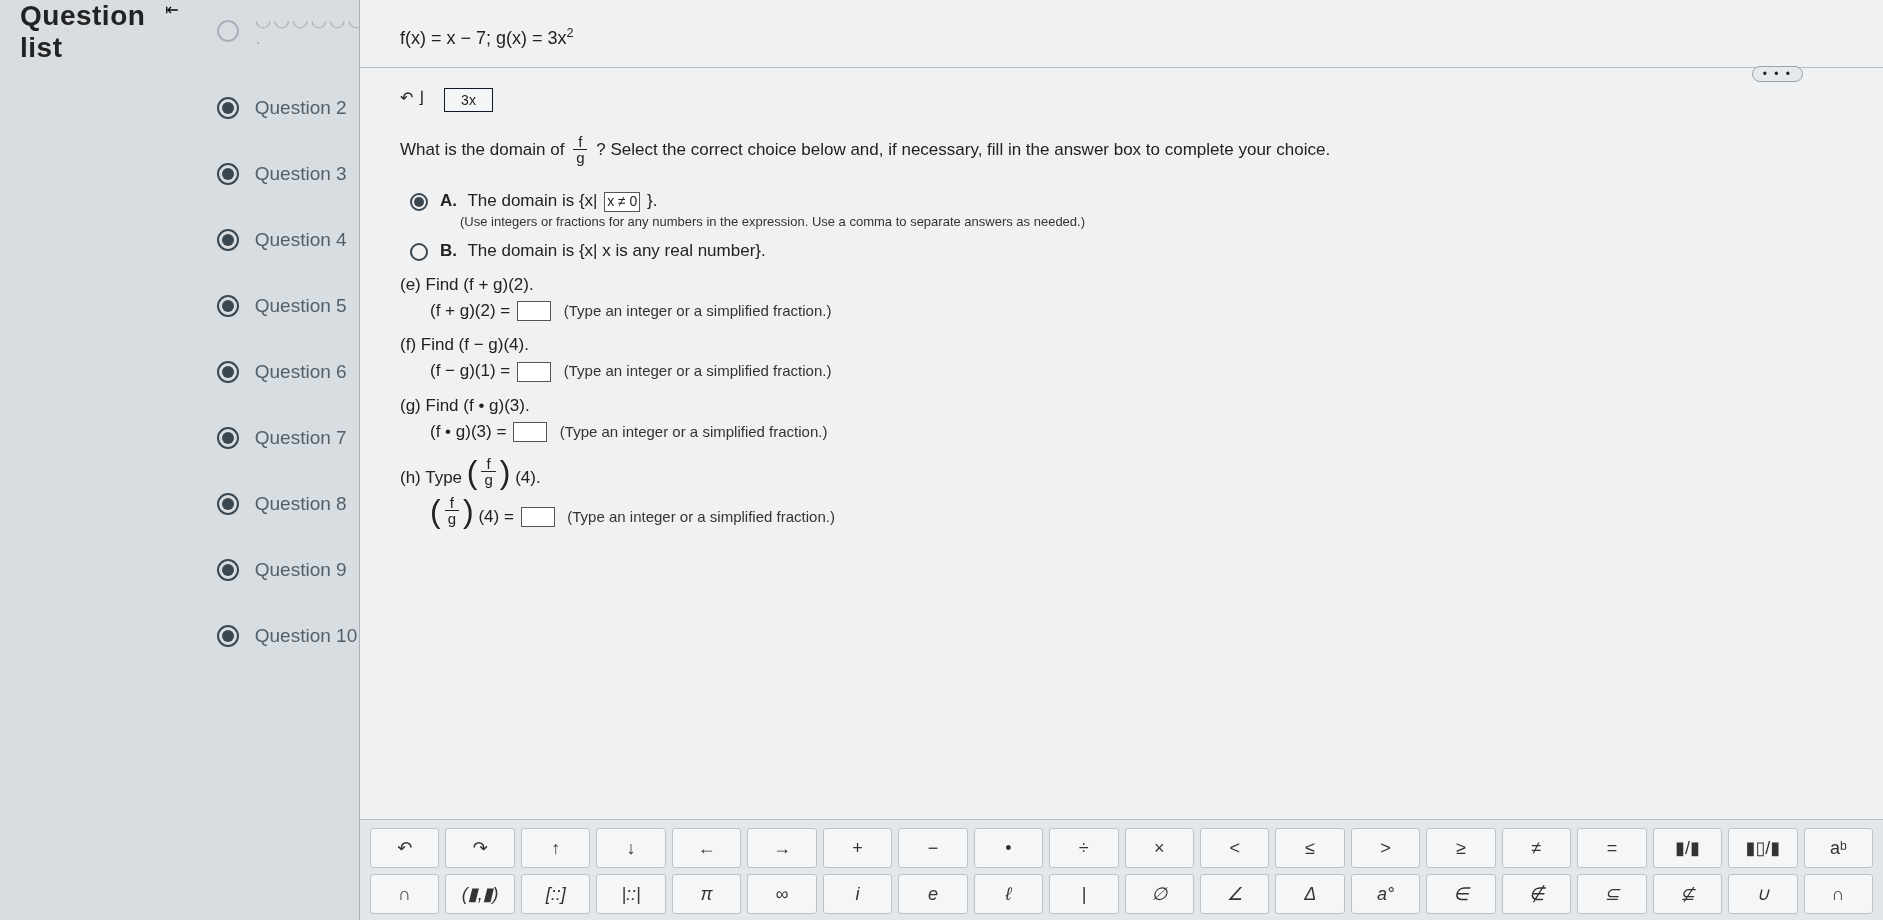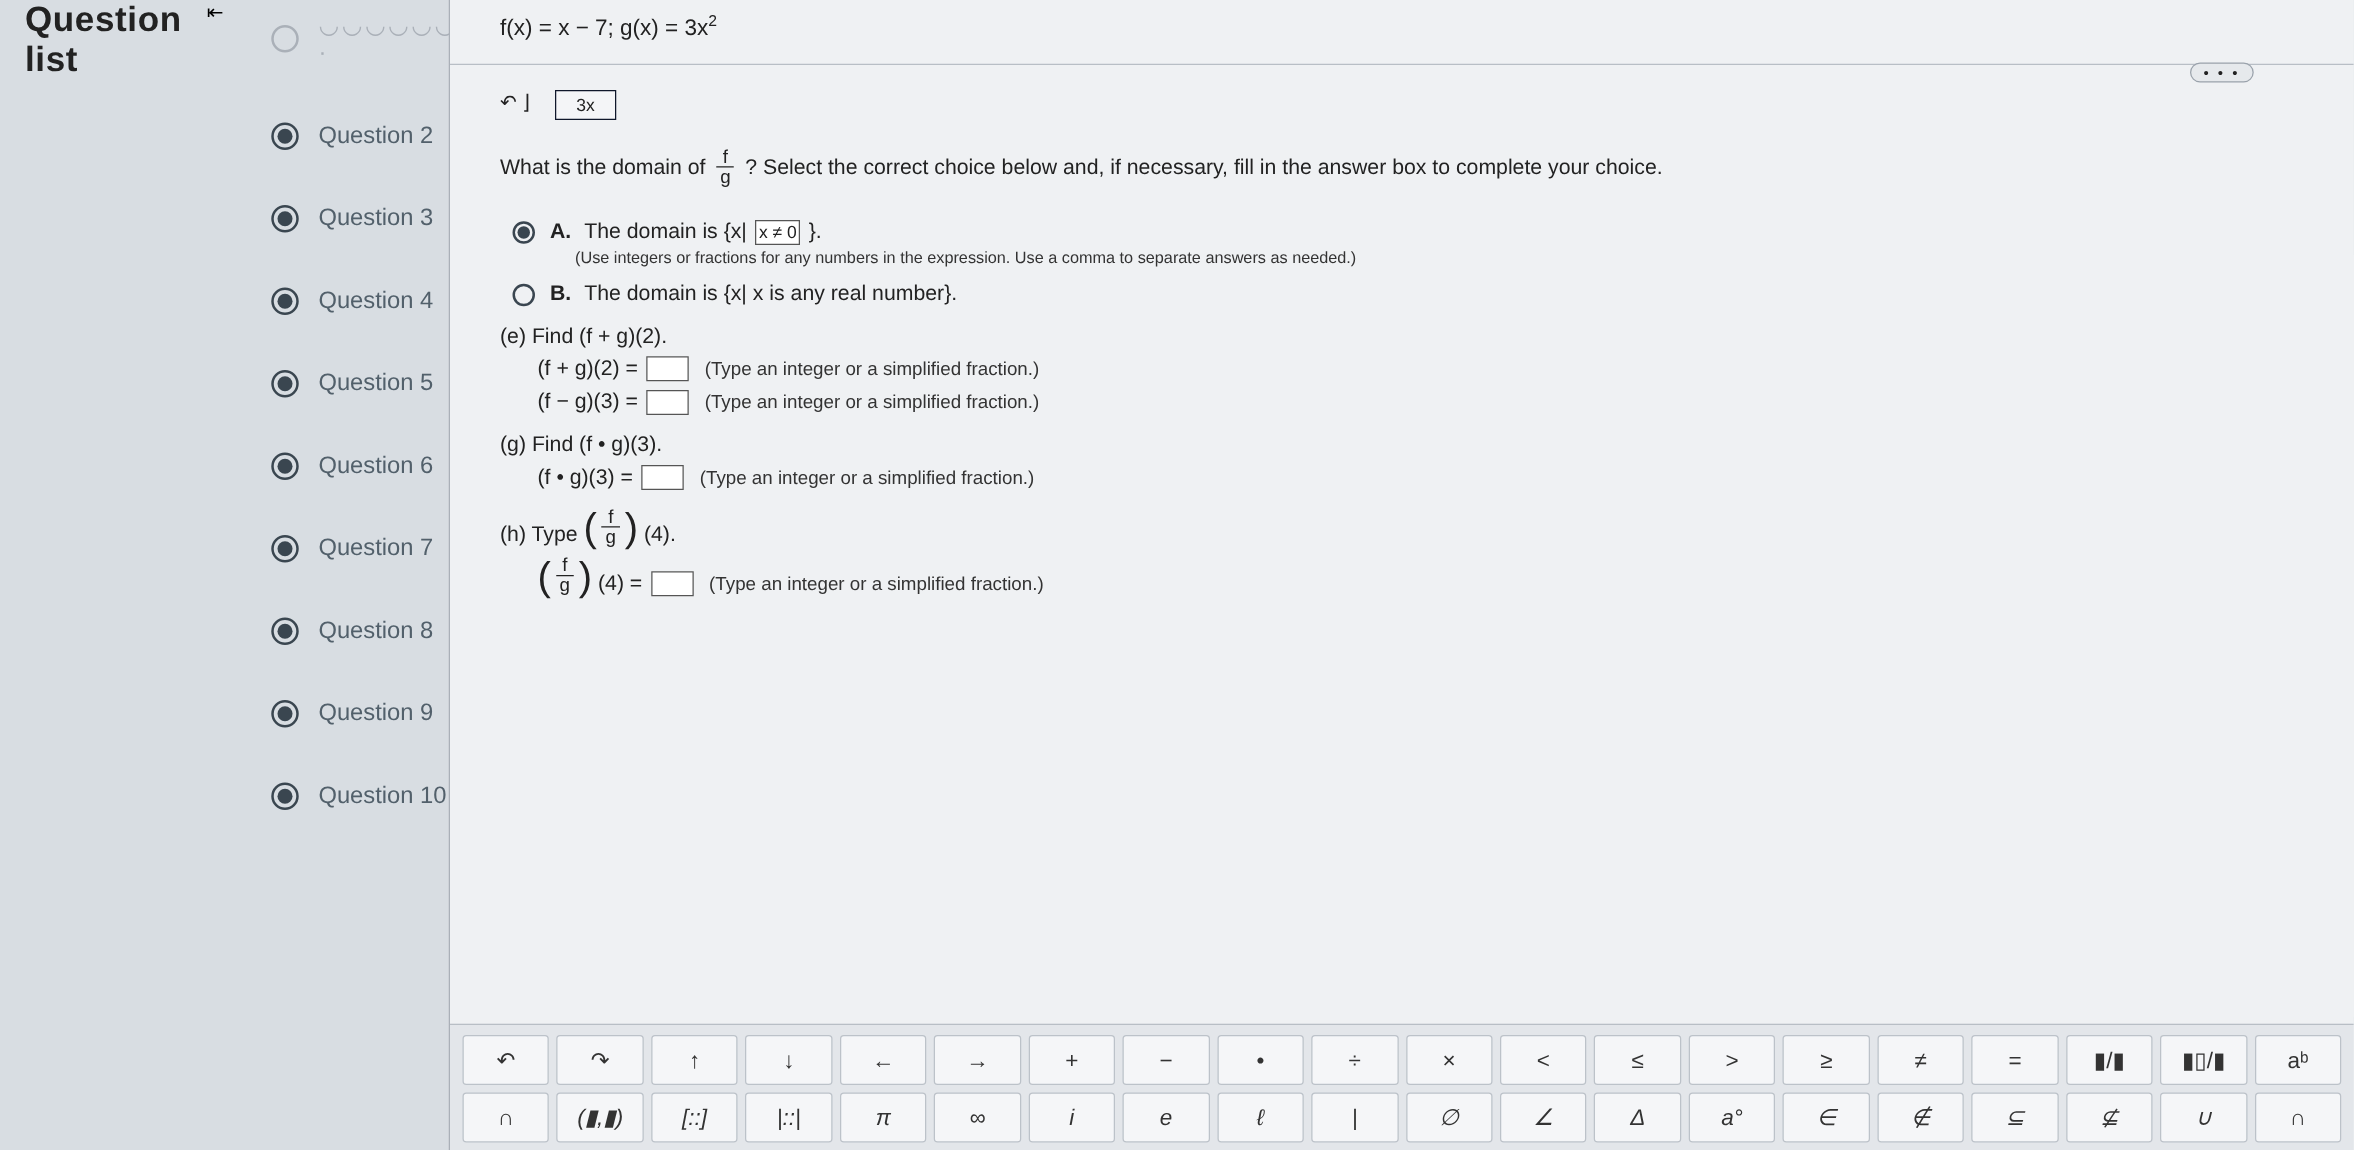--- a/index.html
+++ b/index.html
@@ -60,20 +60,21 @@
       display: flex;
       flex-direction: column;
       position: relative;
     }
     .content-top {
       padding: 10px 40px 18px;
       border-bottom: 1px solid #b8bec5;
       font-size: 18px;
       color: #222;
       position: relative;
+      margin-top: 16px;
     }
     .ellipsis-toggle {
       position: absolute;
       right: 80px;
       top: 50px;
       border: 1px solid #9aa2ab;
       border-radius: 10px;
       padding: 0 10px;
       font-size: 12px;
       background: #e6e9ec;
@@ -330,22 +331,23 @@
       </div>
     </div>
 
     <div class="sub-part">(e) Find (f + g)(2).</div>
     <div class="sub-answer">
       <span>(f + g)(2) = </span>
       <span class="answer-box"></span>
       <span class="hint-inline">(Type an integer or a simplified fraction.)</span>
     </div>
 
+    <div class="sub-part">(f) Find (f − g)(4).</div>
     <div class="sub-answer">
-      <span>(f − g)(3) = </span>
+      <span>(f − g)(1) = </span>
       <span class="answer-box"></span>
       <span class="hint-inline">(Type an integer or a simplified fraction.)</span>
     </div>
 
     <div class="sub-part">(g) Find (f • g)(3).</div>
     <div class="sub-answer">
       <span>(f • g)(3) = </span>
       <span class="answer-box"></span>
       <span class="hint-inline">(Type an integer or a simplified fraction.)</span>
     </div>

